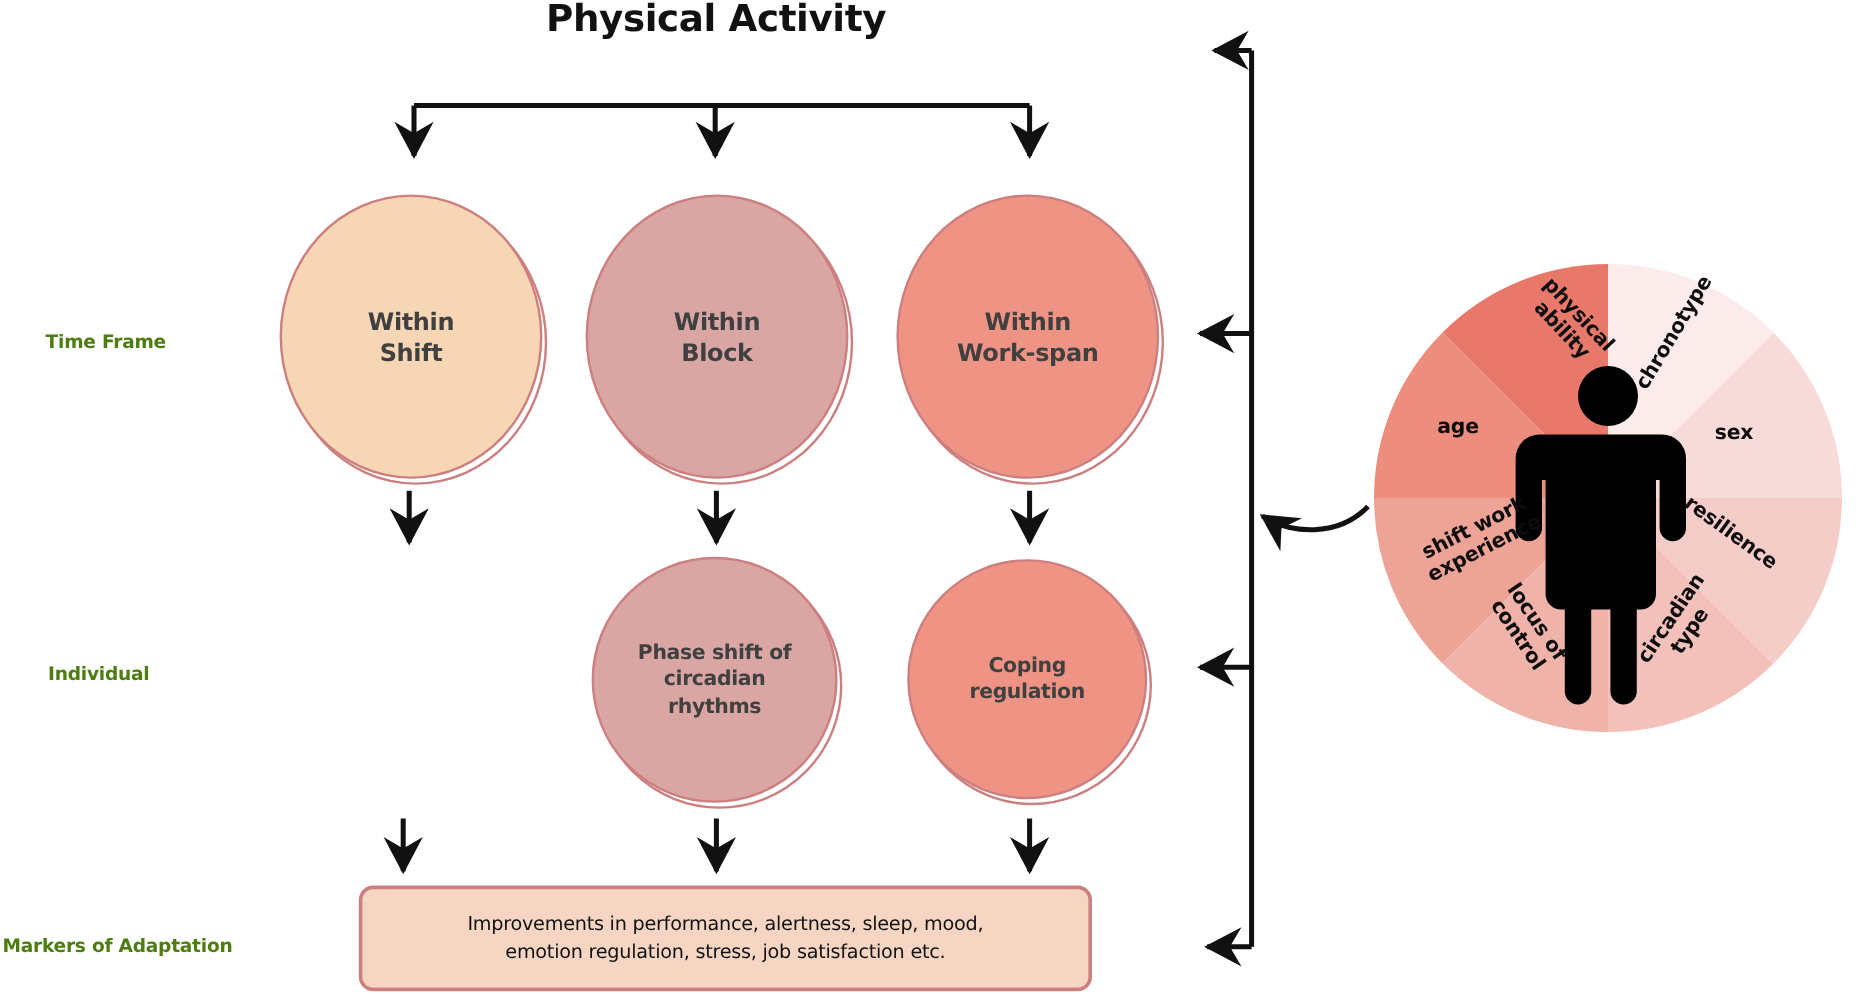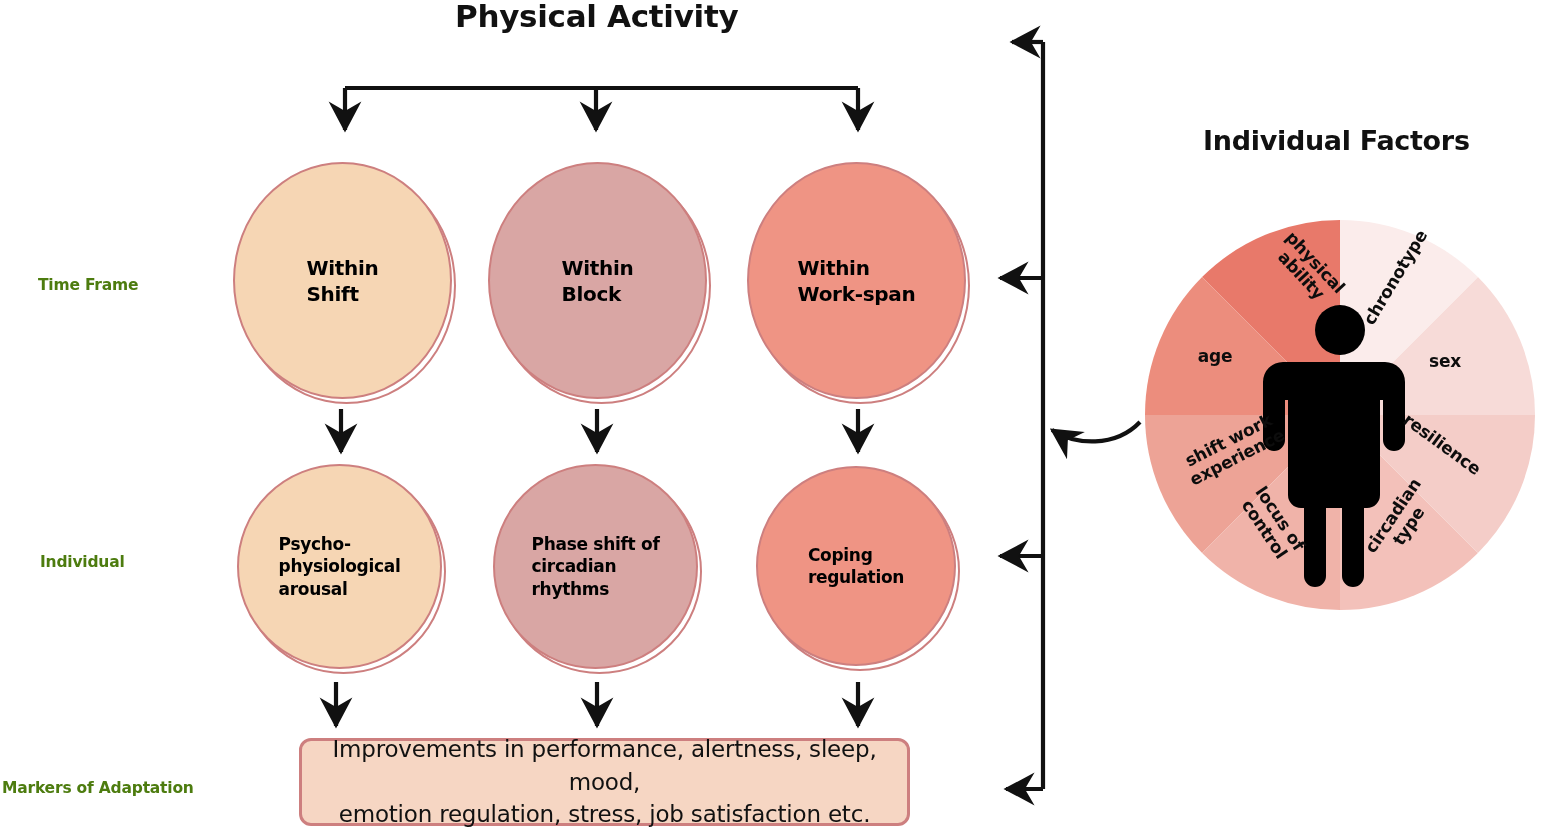--- a/index.html
+++ b/index.html
@@ -18,50 +18,49 @@
   #lab-me{left:40px;top:553px;}
   #lab-ma{left:2px;top:779px;}
 
   
   .node{position:absolute;}
   .node .ring{position:absolute;left:4px;top:5px;width:100%;height:100%;
       border-radius:50%;border:2.5px solid #cd7f7f;box-sizing:border-box;}
   .node .disc{position:absolute;left:0;top:0;width:100%;height:100%;
       border-radius:50%;border:2.5px solid #cd7f7f;box-sizing:border-box;
       display:flex;align-items:center;justify-content:center;}
-  .node .txt{font-family:"DejaVu Sans",sans-serif;font-weight:bold;color:#000000;
-      text-align:left;line-height:1.30;letter-spacing:-0.3px;}
+  .node .txt{font-family:"DejaVu Sans",sans-serif;font-weight:bold;color:#404040;
+      text-align:center;line-height:1.30;letter-spacing:-0.3px;}
   .tf .txt{font-size:20px;}
   .me .txt{font-size:17px;}
 
   
   #markers{position:absolute;left:299px;top:738px;width:611px;height:88px;
       background:#f6d6c3;border:3px solid #cd7f7f;border-radius:12px;
       box-sizing:border-box;display:flex;align-items:center;justify-content:center;}
-  #markers .txt{font-family:"DejaVu Sans",sans-serif;font-size:23px;color:#111;
+  #markers .txt{font-family:"DejaVu Sans",sans-serif;font-size:16px;color:#111;
       text-align:center;line-height:1.42;letter-spacing:-0.2px;}
 
   
   .ovl{position:absolute;left:0;top:0;width:1547px;height:833px;
        pointer-events:none;}
 
   
   #wheel{position:absolute;left:1145px;top:220px;width:390px;height:390px;}
   #wheel svg{display:block;}
   .seg-lab{position:absolute;font-family:"DejaVu Sans",sans-serif;font-weight:bold;
       color:#0d0d0d;font-size:17px;white-space:pre;line-height:1.12;
       text-align:center;letter-spacing:-0.2px;}
 </style>
 </head>
 <body>
 
 <div id="stage">
 
   <div class="ttl" id="title-pa">Physical Activity</div>
-  <div class="ttl" id="title-if">Individual Factors</div>
 
   <div class="rowlab" id="lab-tf">Time Frame</div>
   <div class="rowlab" id="lab-me">Individual</div>
   <div class="rowlab" id="lab-ma">Markers of Adaptation</div>
 
   <div class="node tf" id="n-tf0" style="left:233px;top:162px;width:219px;height:237px;">
     <div class="ring"></div>
     <div class="disc" id="d-tf0" style="background: rgb(246, 214, 180);">
       <div class="txt">
         <span>Within</span><br>
@@ -83,30 +82,20 @@
   <div class="node tf" id="n-tf2" style="left:747px;top:162px;width:219px;height:237px;">
     <div class="ring"></div>
     <div class="disc" id="d-tf2" style="background: rgb(239, 148, 132);">
       <div class="txt">
         <span>Within</span><br>
         <span>Work-span</span>
       </div>
     </div>
   </div>
 
-  <div class="node me" id="n-me0" style="left:237px;top:464px;width:205px;height:205px;">
-    <div class="ring"></div>
-    <div class="disc" id="d-me0" style="background: rgb(246, 214, 180);">
-      <div class="txt">
-        <span>Psycho-</span><br>
-        <span>physiological</span><br>
-        <span>arousal</span>
-      </div>
-    </div>
-  </div>
 
   <div class="node me" id="n-me1" style="left:493px;top:464px;width:205px;height:205px;">
     <div class="ring"></div>
     <div class="disc" id="d-me1" style="background: rgb(217, 166, 164);">
       <div class="txt">
         <span>Phase shift of</span><br>
         <span>circadian</span><br>
         <span>rhythms</span>
       </div>
     </div>

